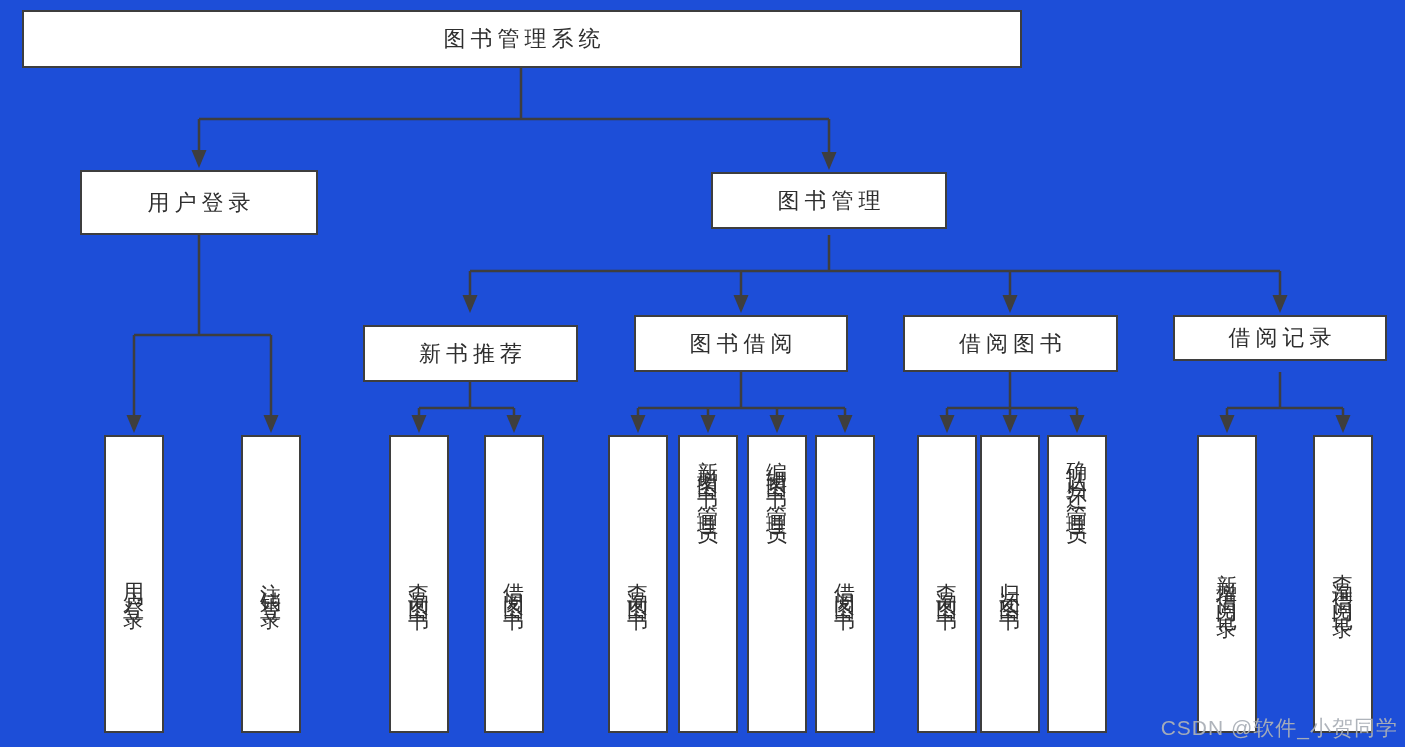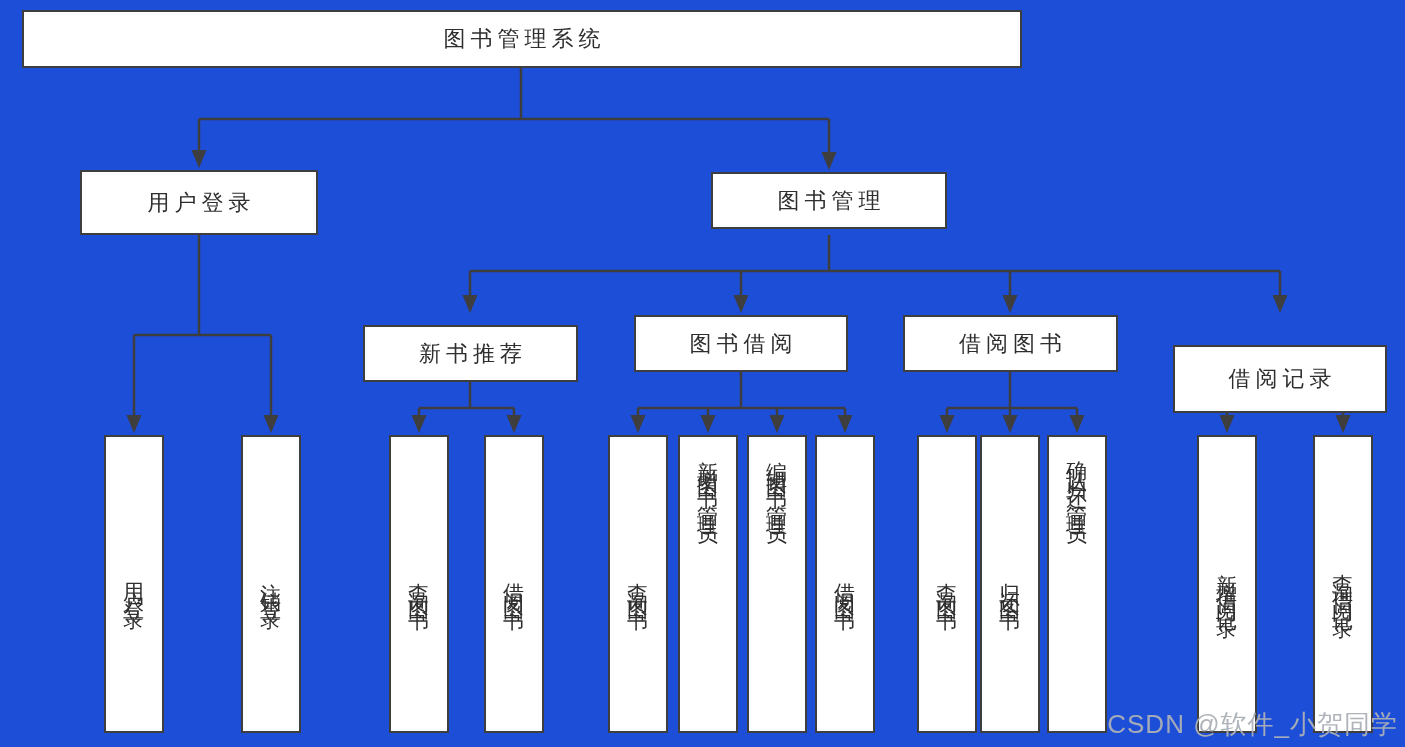--- a/index.html
+++ b/index.html
@@ -50,21 +50,21 @@
   .node.v.top {
     align-items: flex-start;
   }
   .node.v.top .vtext {
     padding-top: 7px;
   }
   .watermark {
     position: absolute;
     right: 7px;
     bottom: 5px;
-    font-size: 26px;
+    font-size: 21px;
     color: rgba(171, 176, 183, 0.95);
     letter-spacing: 1px;
     white-space: nowrap;
     z-index: 5;
   }
 </style>
 </head>
 <body>
 
 <div class="canvas">
@@ -108,21 +108,21 @@
   </svg>
 
   <div class="node h" style="left:22px; top:10px; width:1000px; height:58px;">图书管理系统</div>
 
   <div class="node h" style="left:80px; top:170px; width:238px; height:65px;">用户登录</div>
   <div class="node h" style="left:711px; top:172px; width:236px; height:57px;">图书管理</div>
 
   <div class="node h" style="left:363px; top:325px; width:215px; height:57px;">新书推荐</div>
   <div class="node h" style="left:634px; top:315px; width:214px; height:57px;">图书借阅</div>
   <div class="node h" style="left:903px; top:315px; width:215px; height:57px;">借阅图书</div>
-  <div class="node h" style="left:1173px; top:315px; width:214px; height:68px;margin-top:30px;">借阅记录</div>
+  <div class="node h" style="left:1173px; top:315px; width:214px; height:46px;">借阅记录</div>
 
   <div class="node v" style="left:104px; top:435px; width:60px; height:298px;">
     <span class="vtext">用户登录</span>
   </div>
   <div class="node v" style="left:241px; top:435px; width:60px; height:298px;">
     <span class="vtext">注销登录</span>
   </div>
 
   <div class="node v" style="left:389px; top:435px; width:60px; height:298px;">
     <span class="vtext">查询图书</span>

